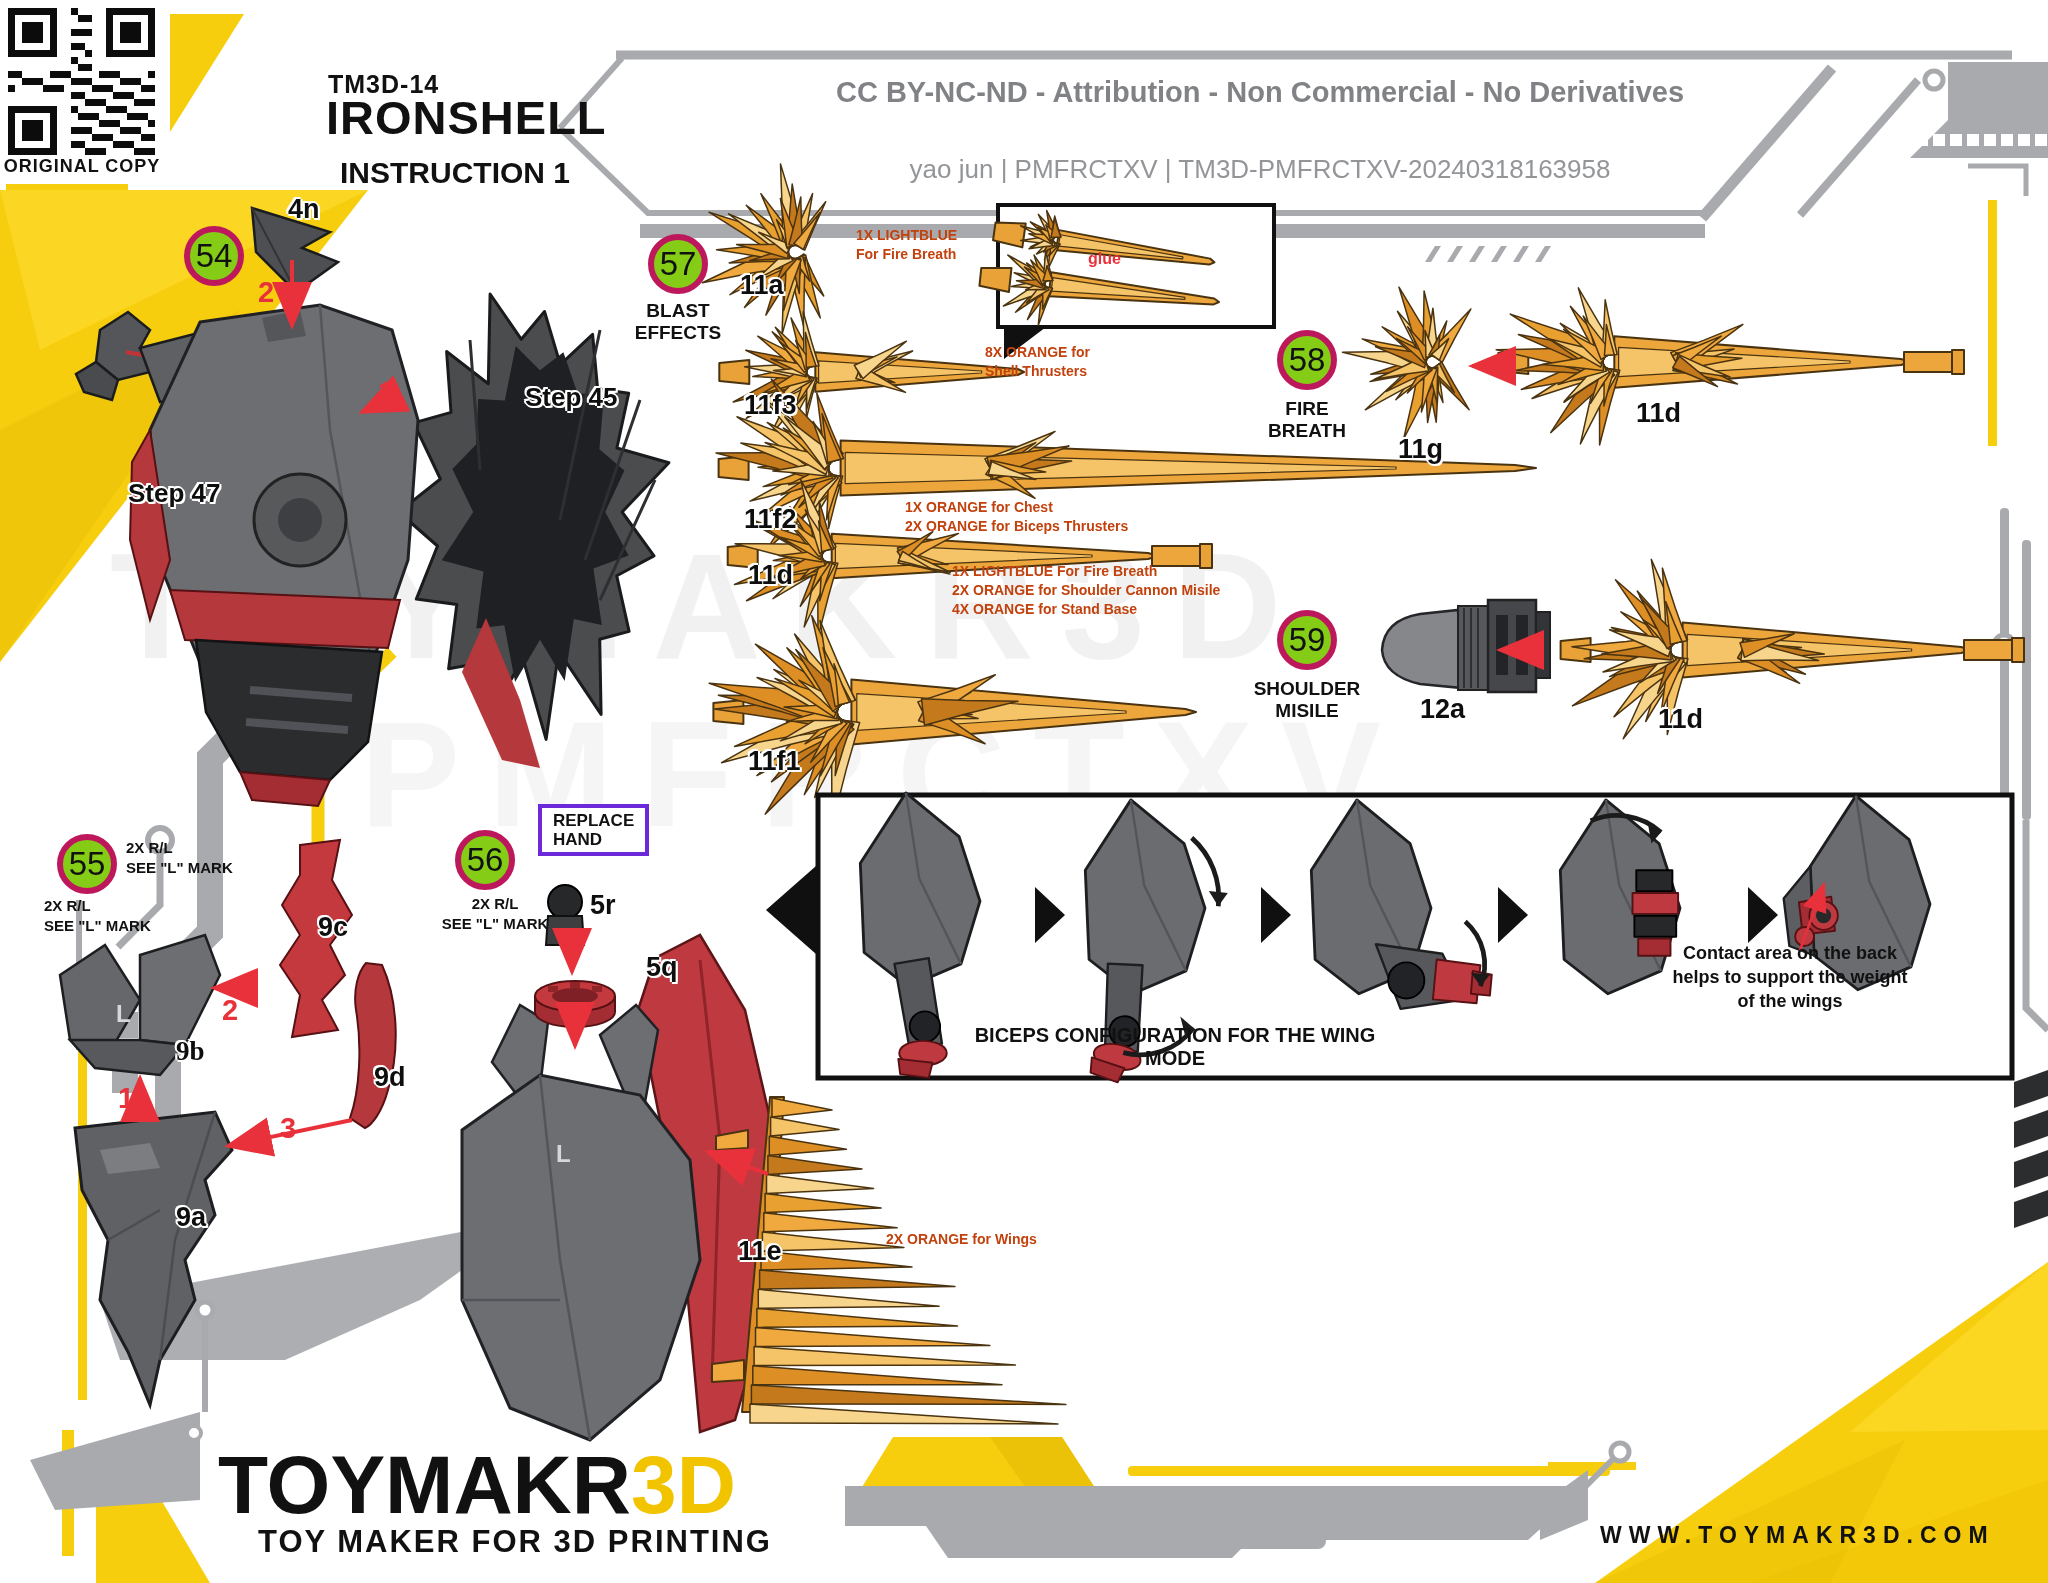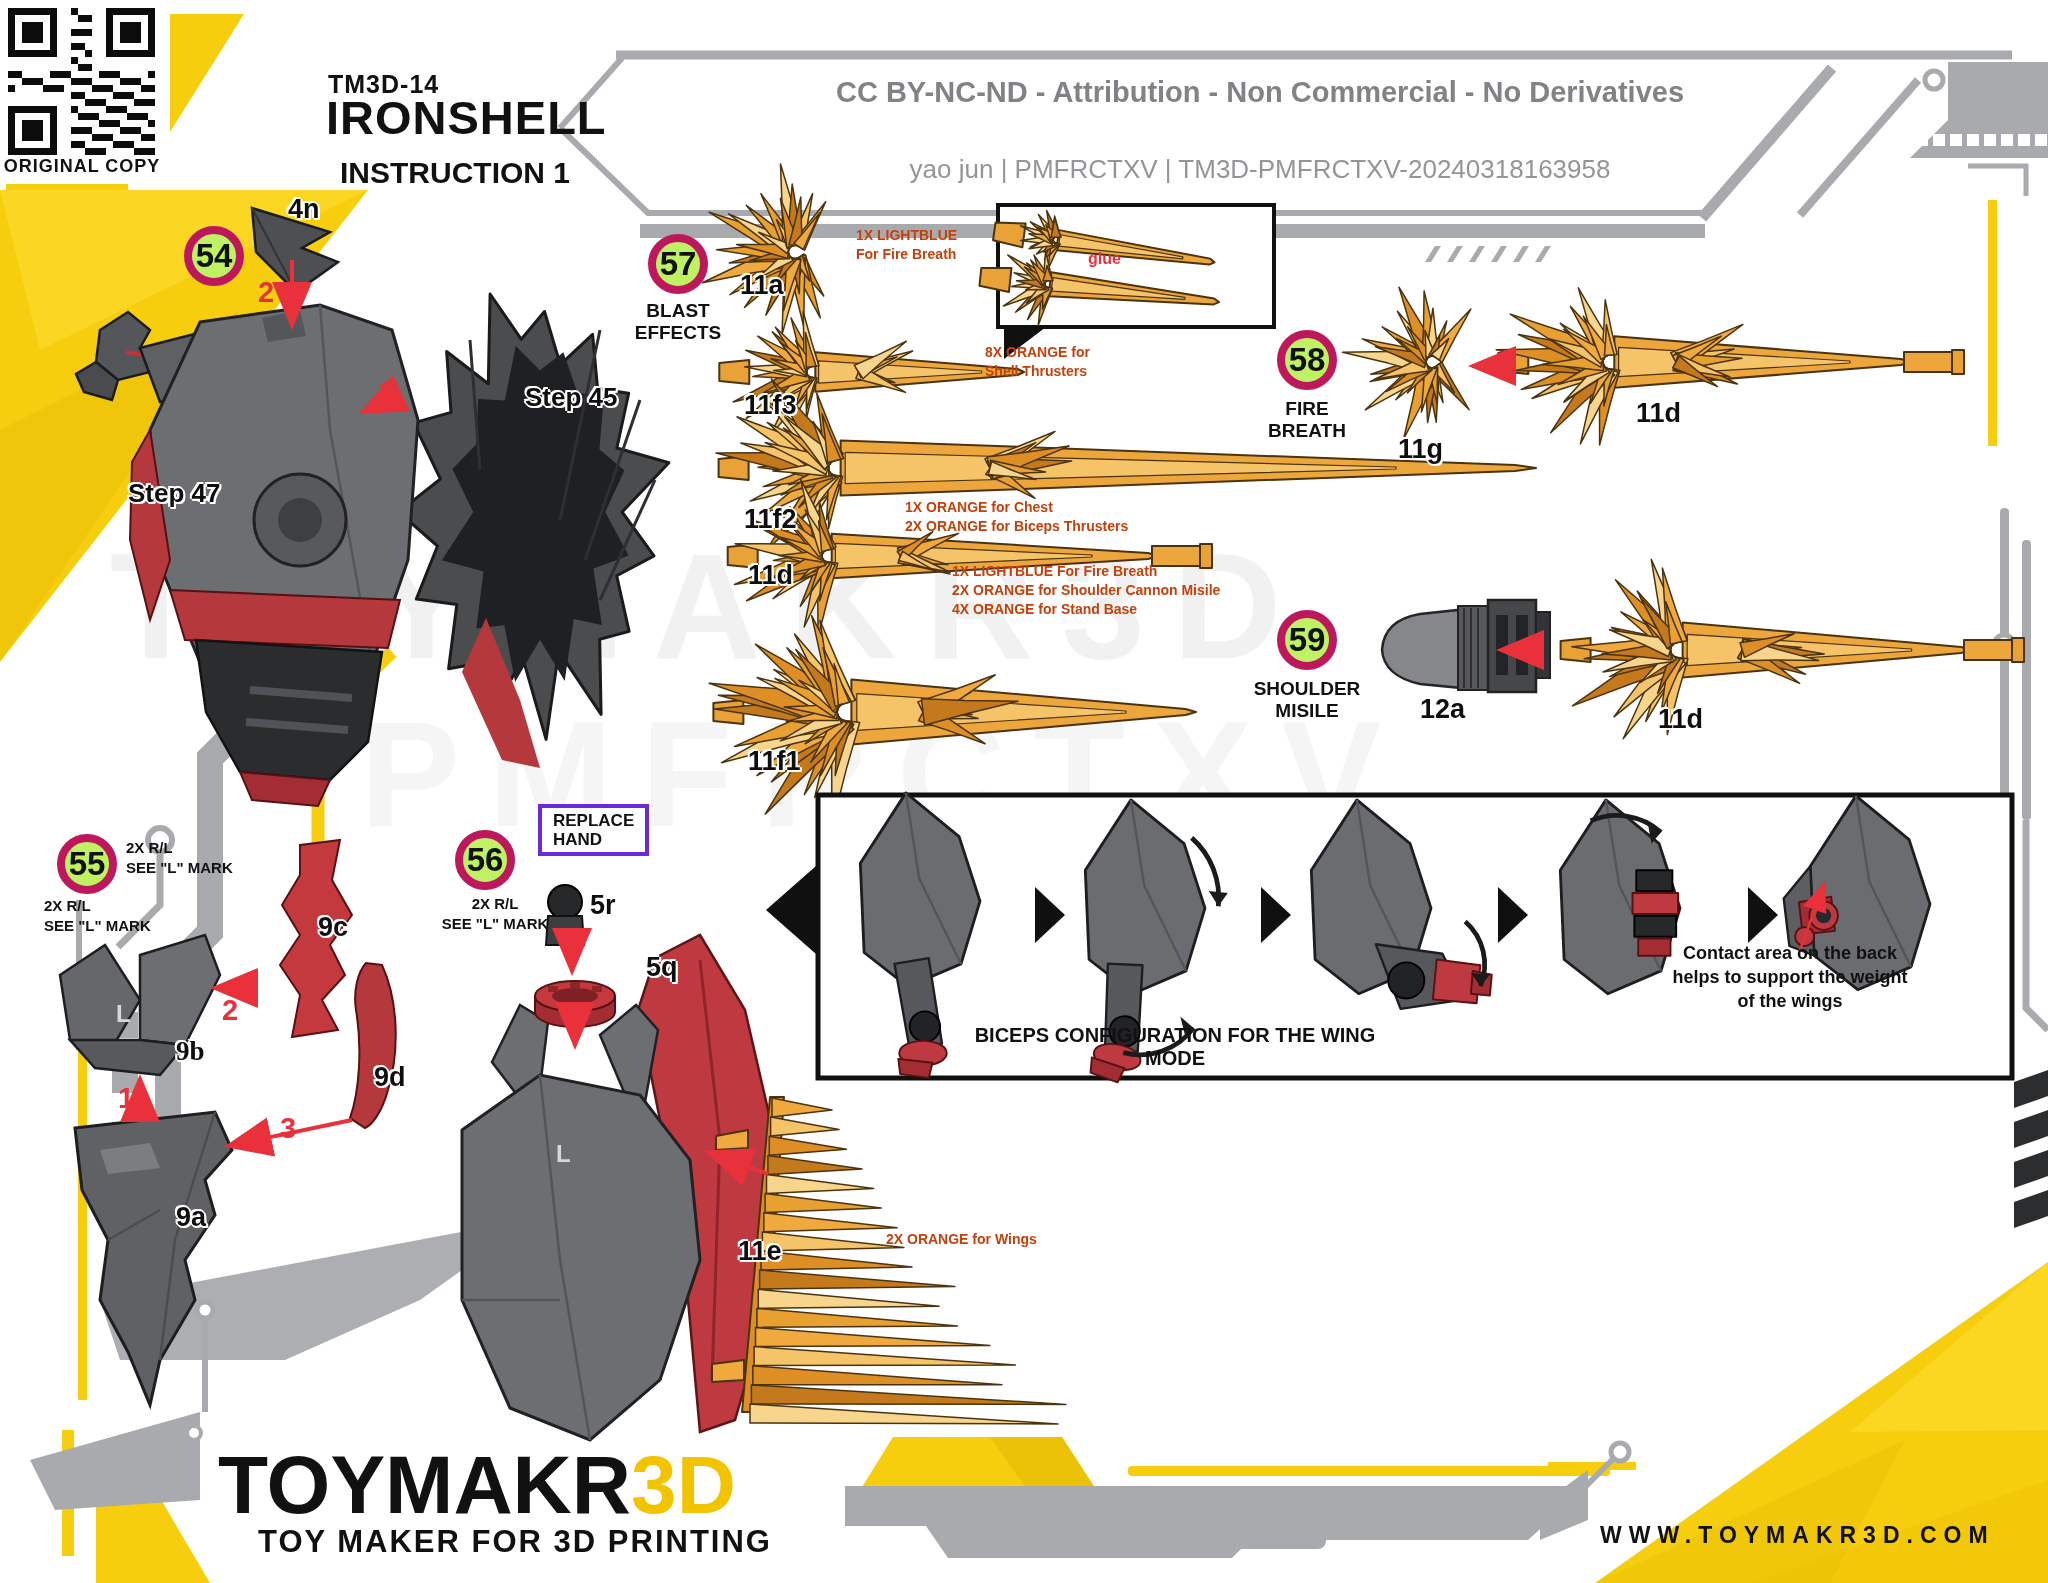--- a/index.html
+++ b/index.html
@@ -7,22 +7,22 @@
         font-family:"Liberation Sans",sans-serif;color:#111;}
   .abs{position:absolute;}
   svg{position:absolute;left:0;top:0;}
   .wm{position:absolute;font-weight:800;color:rgba(160,160,160,0.15);letter-spacing:28px;white-space:nowrap;}
   .qr-caption{font-size:18px;font-weight:800;letter-spacing:1px;text-align:center;}
   .brand-code{font-size:25px;font-weight:700;letter-spacing:1px;}
   .brand-name{font-size:47px;font-weight:800;letter-spacing:1px;line-height:.95;}
   .brand-instr{font-size:30px;font-weight:700;text-align:right;}
   .license{font-size:29px;font-weight:700;color:#808285;text-align:center;}
   .credit{font-size:26px;font-weight:400;color:#939598;text-align:center;}
-  .step-badge{width:60px;height:60px;border-radius:50%;background:#bef264;border:8px solid #be185d;
-      display:flex;align-items:center;justify-content:center;font-size:33px;font-weight:700;box-sizing:border-box;}
+  .step-badge{width:60px;height:60px;border-radius:50%;background:#84cc16;border:6px solid #be185d;
+      display:flex;align-items:center;justify-content:center;font-size:33px;font-weight:400;box-sizing:border-box;}
   .step-title{font-weight:800;font-size:19px;text-align:center;white-space:pre-line;line-height:1.15;}
   .part-label{font-weight:700;font-size:27px;color:#0e0e0e;
       text-shadow:-2px 0 #fff,2px 0 #fff,0 -2px #fff,0 2px #fff,2px 2px #fff,-2px -2px #fff;}
   .ref-label{font-weight:700;font-size:26px;color:#0e0e0e;
       text-shadow:-2px 0 #fff,2px 0 #fff,0 -2px #fff,0 2px #fff,2px 2px #fff,-2px -2px #fff;}
   .note{font-size:14px;font-weight:700;color:#c2410c;white-space:pre-line;line-height:1.35;}
   .small-note{font-size:15px;font-weight:800;white-space:pre-line;line-height:1.3;}
   .red-num{color:#E8313A;font-weight:700;font-size:29px;}
   .replace-box{border:4px solid #6d28d9;background:#fff;font-size:17px;font-weight:800;
       padding:3px 11px;white-space:pre-line;line-height:1.12;display:inline-block;}

